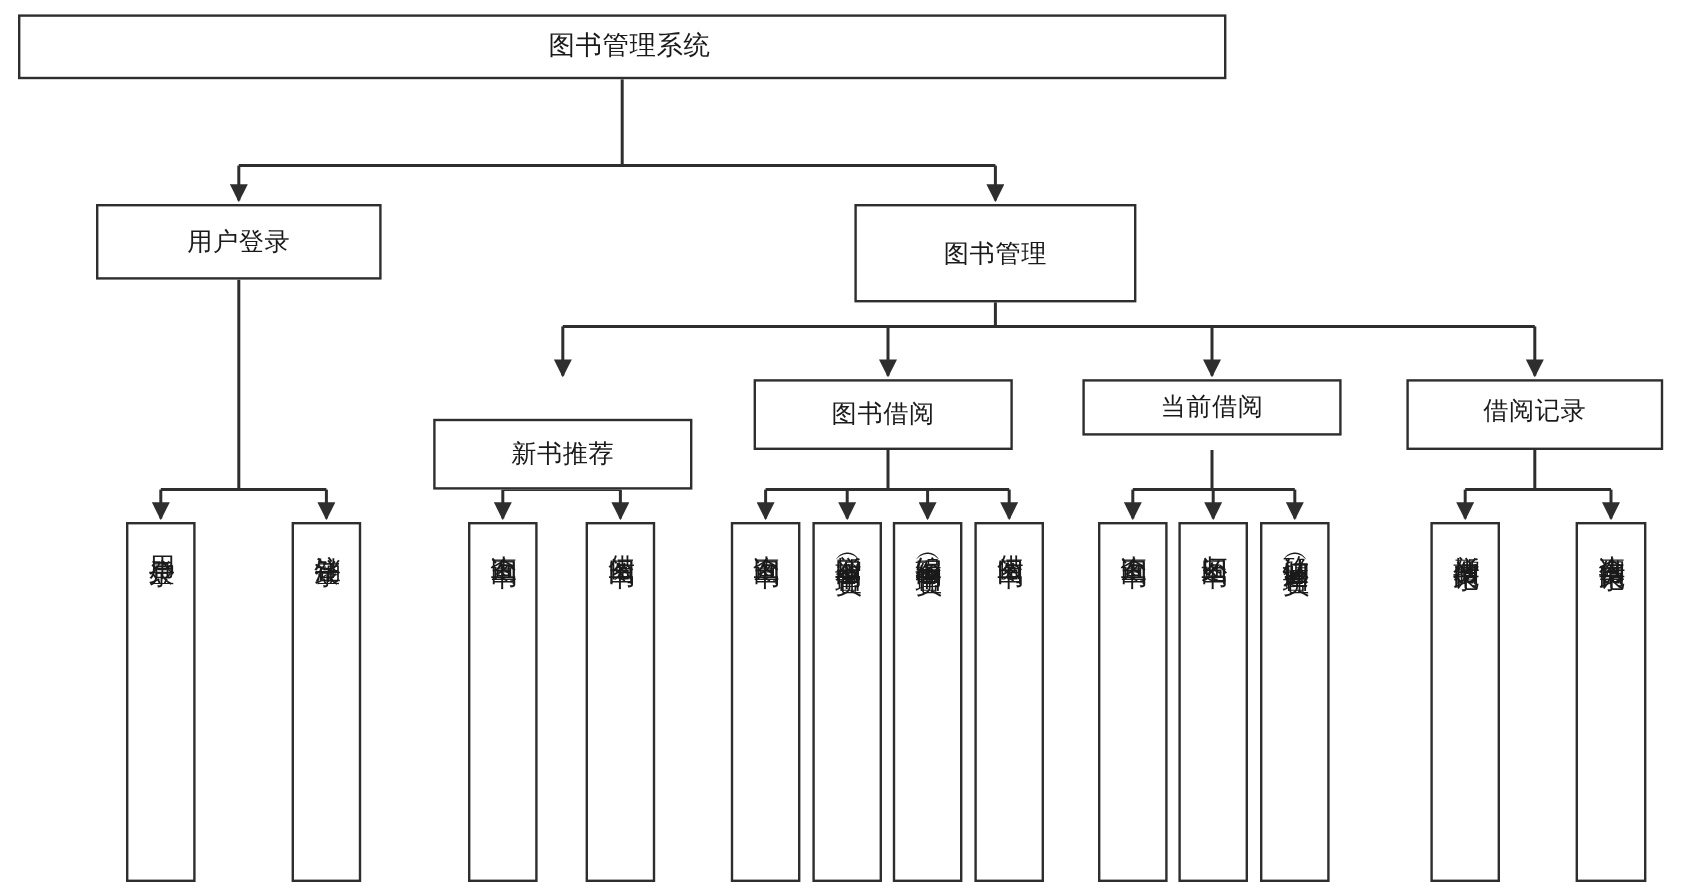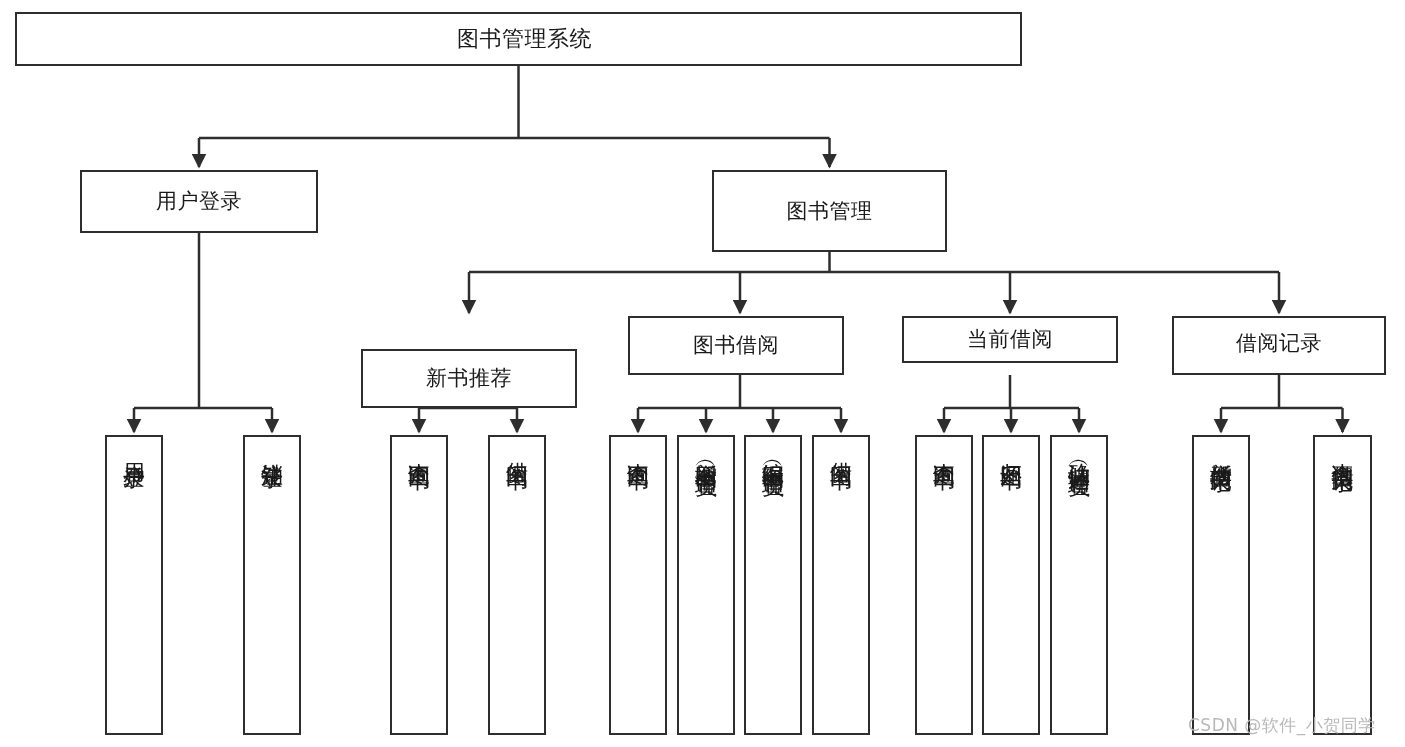--- a/index.html
+++ b/index.html
@@ -169,15 +169,14 @@
         <span class="node-label">确认归还（管理员）</span>
       </div>
       <div class="node vert" style="left: 1192px; top: 435px; width: 58px; height: 300px;">
         <span class="node-label">新增借阅记录</span>
       </div>
       <div class="node vert" style="left: 1313px; top: 435px; width: 59px; height: 300px;">
         <span class="node-label">查询借阅记录</span>
       </div>
     </div>
 
-  <div class="watermark" style="left: 1188px; top: 714px;">CSDN @软件_小贺同学</div>
 
 </div>
 
 </body></html>

